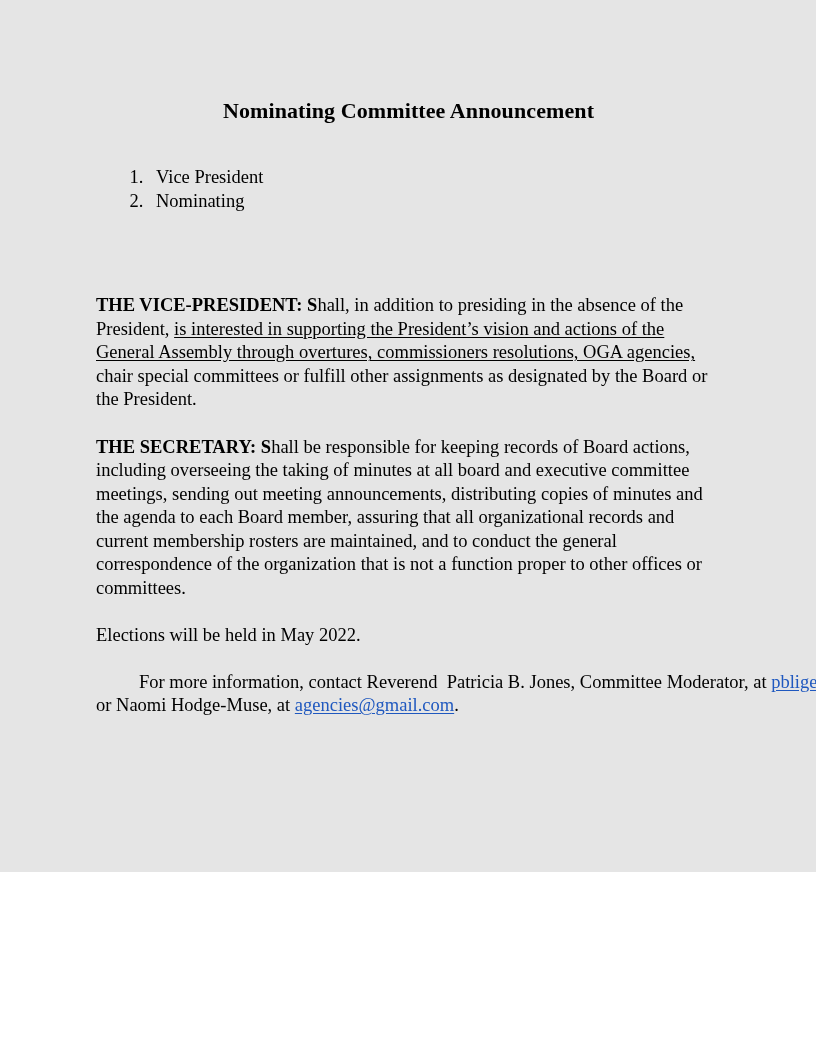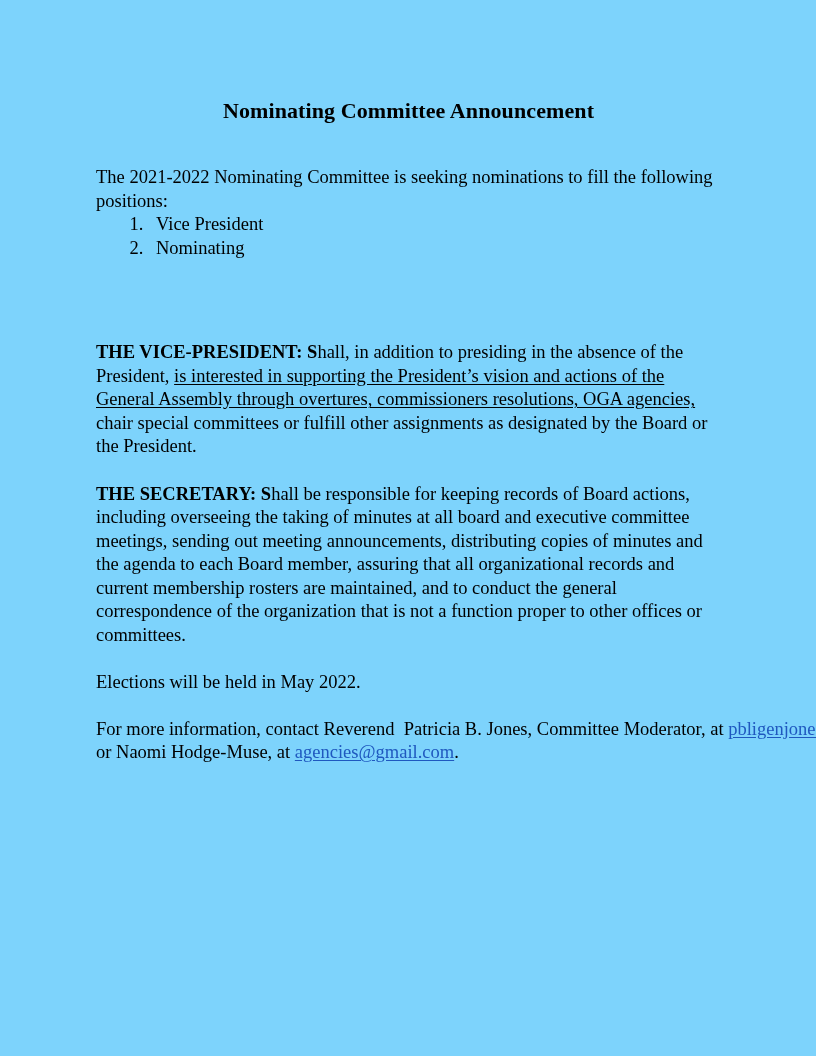--- a/index.html
+++ b/index.html
@@ -10,22 +10,22 @@
   body {
     width: 816px;
     height: 1056px;
     font-family: "Liberation Serif", "DejaVu Serif", serif;
     color: #000000;
     -webkit-font-smoothing: antialiased;
   }
   .page {
     position: relative;
     width: 816px;
-    height: 1056px;
-    background: #7dd3fc;
+    height: 872px;
+    background: #e5e5e5;
     box-sizing: border-box;
     font-family: Liberation Serif, serif;
   }
   .content {
     position: absolute;
     left: 96px;
     top: 0;
     width: 625px;
   }
   .doc-title {
@@ -58,33 +58,32 @@
     padding-left: 8px;
     margin: 0;
   }
   .bold { font-weight: bold; }
   .uline { text-decoration: underline; text-underline-offset: 2px; }
   a.maillink {
     color: #1f58bf;
     text-decoration: underline;
     text-underline-offset: 1.5px;
   }
-  .nowrap-space { white-space: pre; }
+  .nowrap-space { white-space: pre; margin-left: 43px; }
 </style>
 </head>
 <body>
 
 <div class="page">
   <div class="content">
 
     <h1 class="doc-title">Nominating Committee Announcement</h1>
 
     <div class="spacer-intro"></div>
 
-    <p class="para">The 2021-2022 Nominating Committee is seeking nominations to fill the following positions:</p>
 
     <ol class="positions">
       <li>Vice President</li>
       <li>Nominating</li>
     </ol>
 
     <div class="spacer-lg"></div>
 
 
     <div class="spacer-lg"></div>

